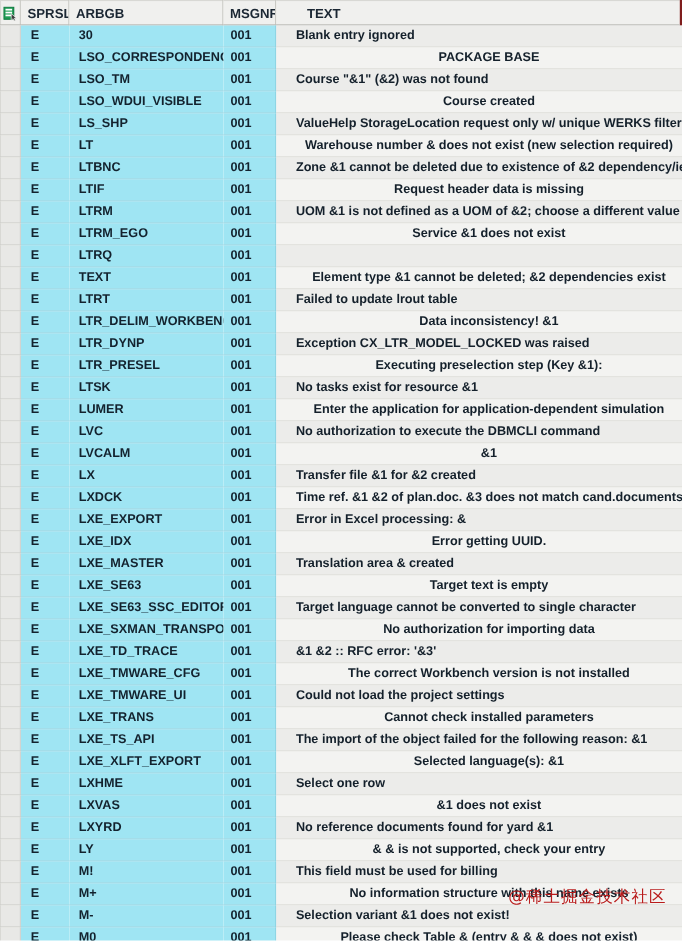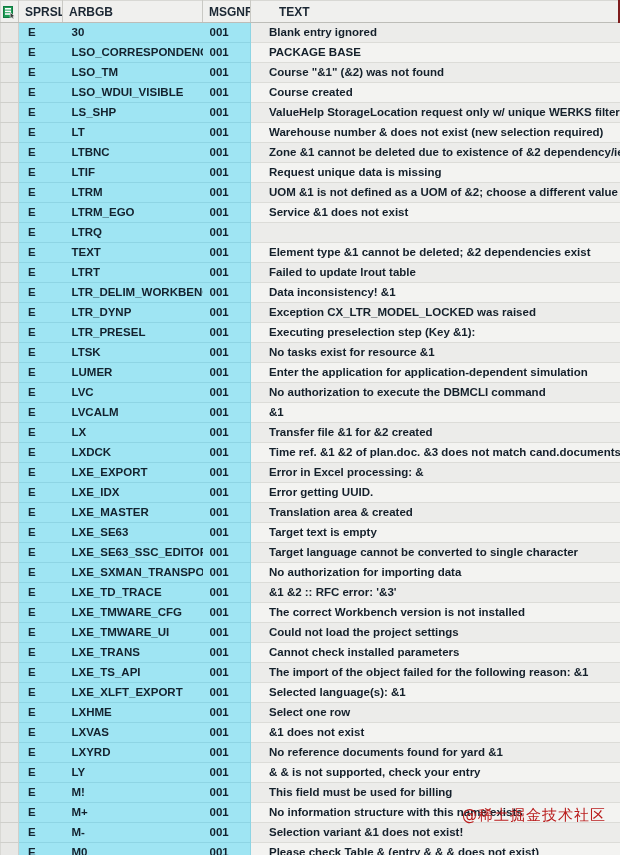--- a/index.html
+++ b/index.html
@@ -107,21 +107,21 @@
   td.msgnr { padding-left: 7px; border-right: 1px solid #8ed5e4; margin-left: 44px; }
 
   td.txt {
     background: #ececea;
     color: #14202b;
     font-weight: bold;
     padding-left: 18px;
     border-right: 1px solid #d8d8d4;
     border-bottom: 1px solid #dcdcd8;
   }
-  tbody tr.alt td.txt { background: #f3f3f1; }
+  tbody tr.alt td.txt { background: #f3f3f1; text-align: center; }
 
   
   .watermark {
     position: absolute;
     right: 14px;
     top: 806px;
     font-size: 15px;
     letter-spacing: 1px;
     color: #b91c1c;
     font-family: "DejaVu Sans", "Liberation Sans", sans-serif;
@@ -212,21 +212,21 @@
           <td class="sprsl">E</td>
           <td class="arbgb">LTBNC</td>
           <td class="msgnr">001</td>
           <td class="txt">Zone &amp;1 cannot be deleted due to existence of &amp;2 dependency/ies</td>
         </tr>
         <tr class="alt">
           <td class="gutter"></td>
           <td class="sprsl">E</td>
           <td class="arbgb">LTIF</td>
           <td class="msgnr">001</td>
-          <td class="txt">Request unique data is missing</td>
+          <td class="txt">Request header data is missing</td>
         </tr>
         <tr>
           <td class="gutter"></td>
           <td class="sprsl">E</td>
           <td class="arbgb">LTRM</td>
           <td class="msgnr">001</td>
           <td class="txt">UOM &amp;1 is not defined as a UOM of &amp;2; choose a different value</td>
         </tr>
         <tr class="alt">
           <td class="gutter"></td>

